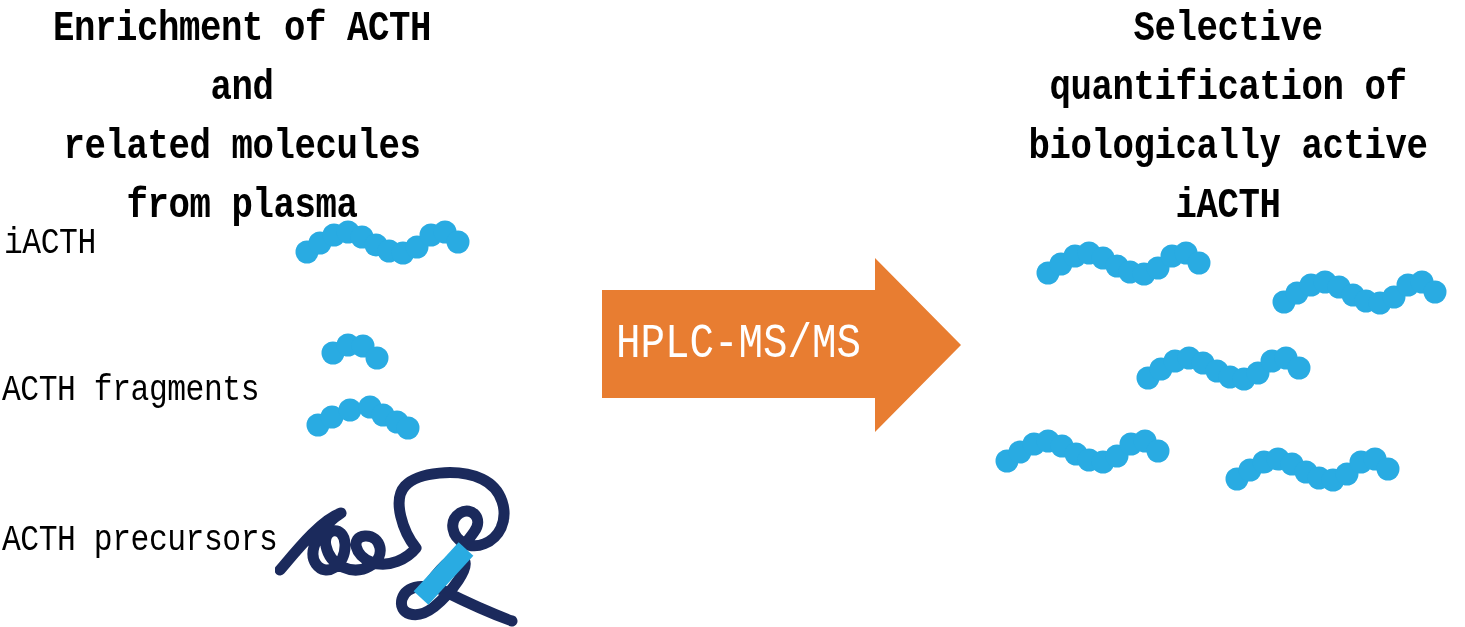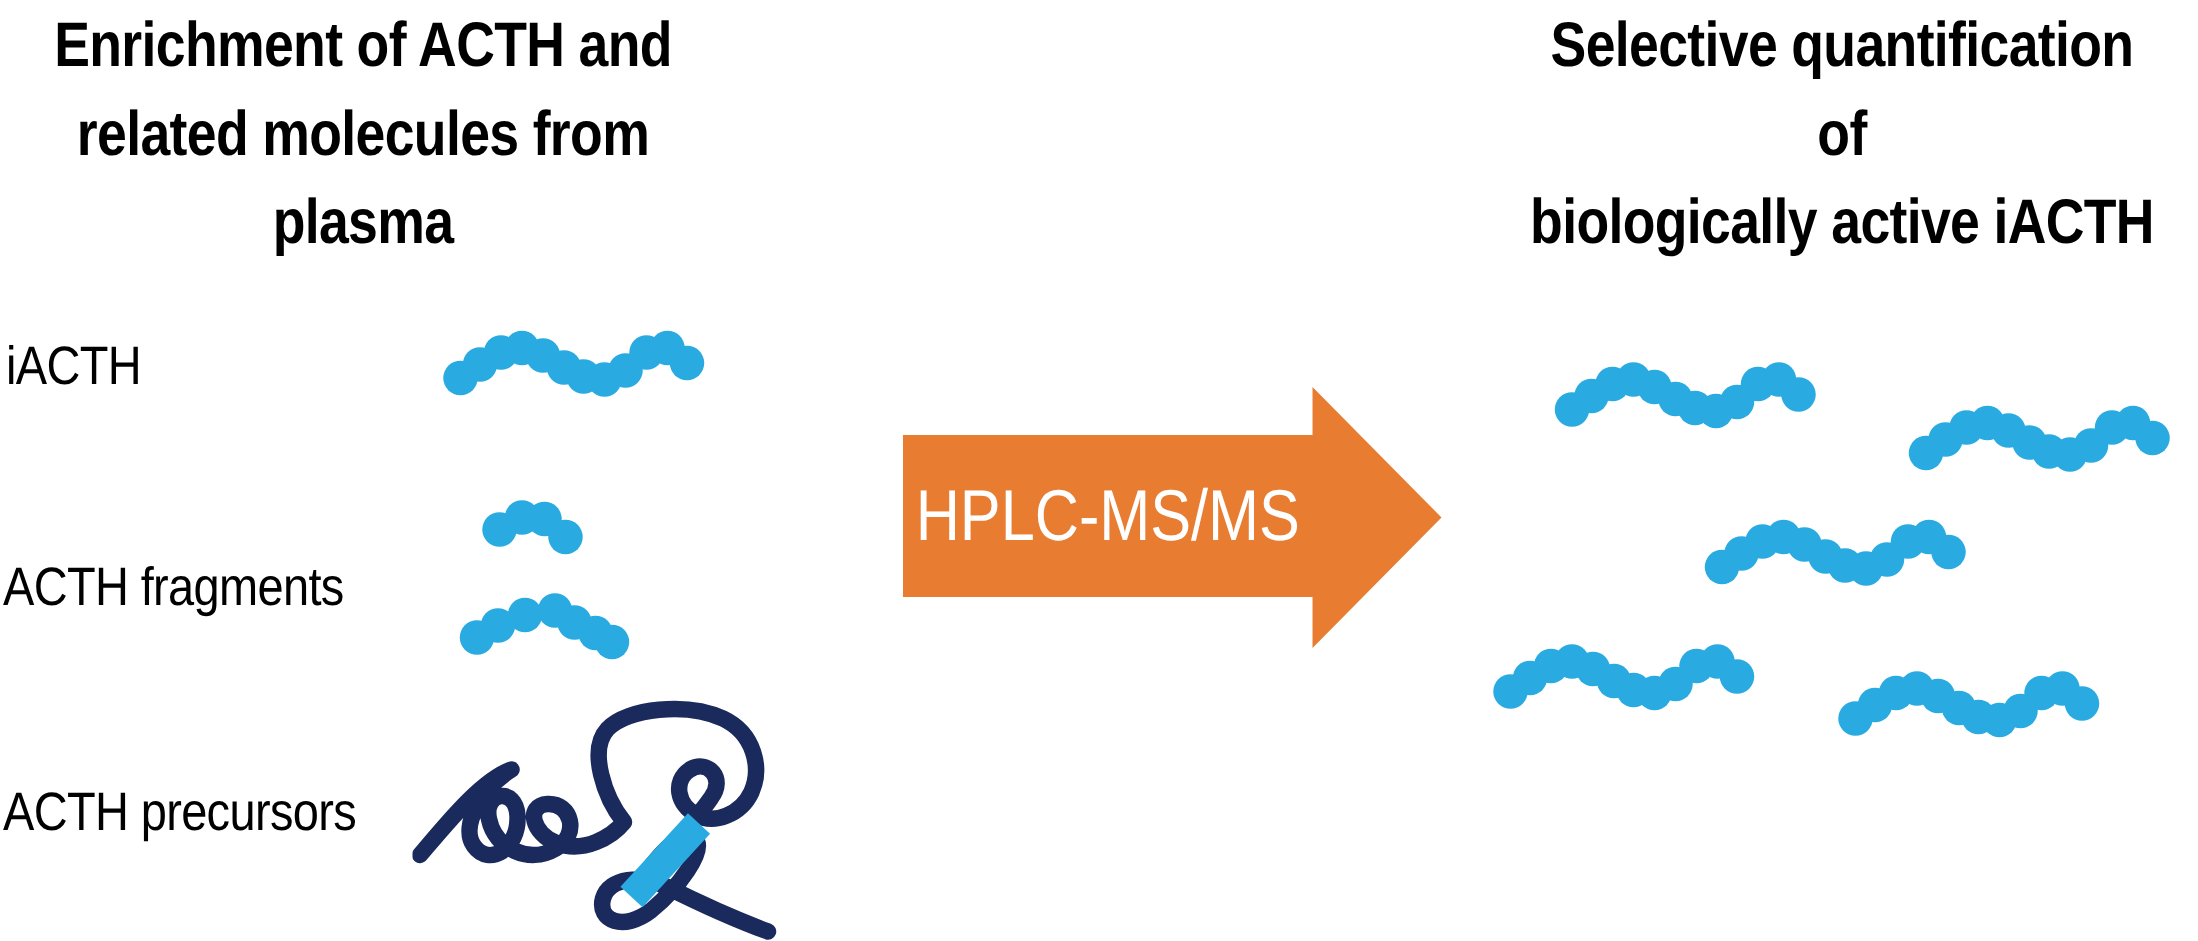--- a/index.html
+++ b/index.html
@@ -3,21 +3,21 @@
 <meta charset="utf-8">
 <style>
   * { margin: 0; padding: 0; box-sizing: border-box; }
   html, body { background: #ffffff; }
   .page {
     position: relative;
     width: 1465px;
     height: 627px;
     background: #ffffff;
     overflow: hidden;
-    font-family: Liberation Sans, sans-serif;
+    font-family: Liberation Mono, monospace;
     color: #000000;
   }
   .title {
     position: absolute;
     top: 0;
     width: 500px;
     text-align: center;
     font-size: 42px;
     line-height: 59px;
     font-weight: 600;

